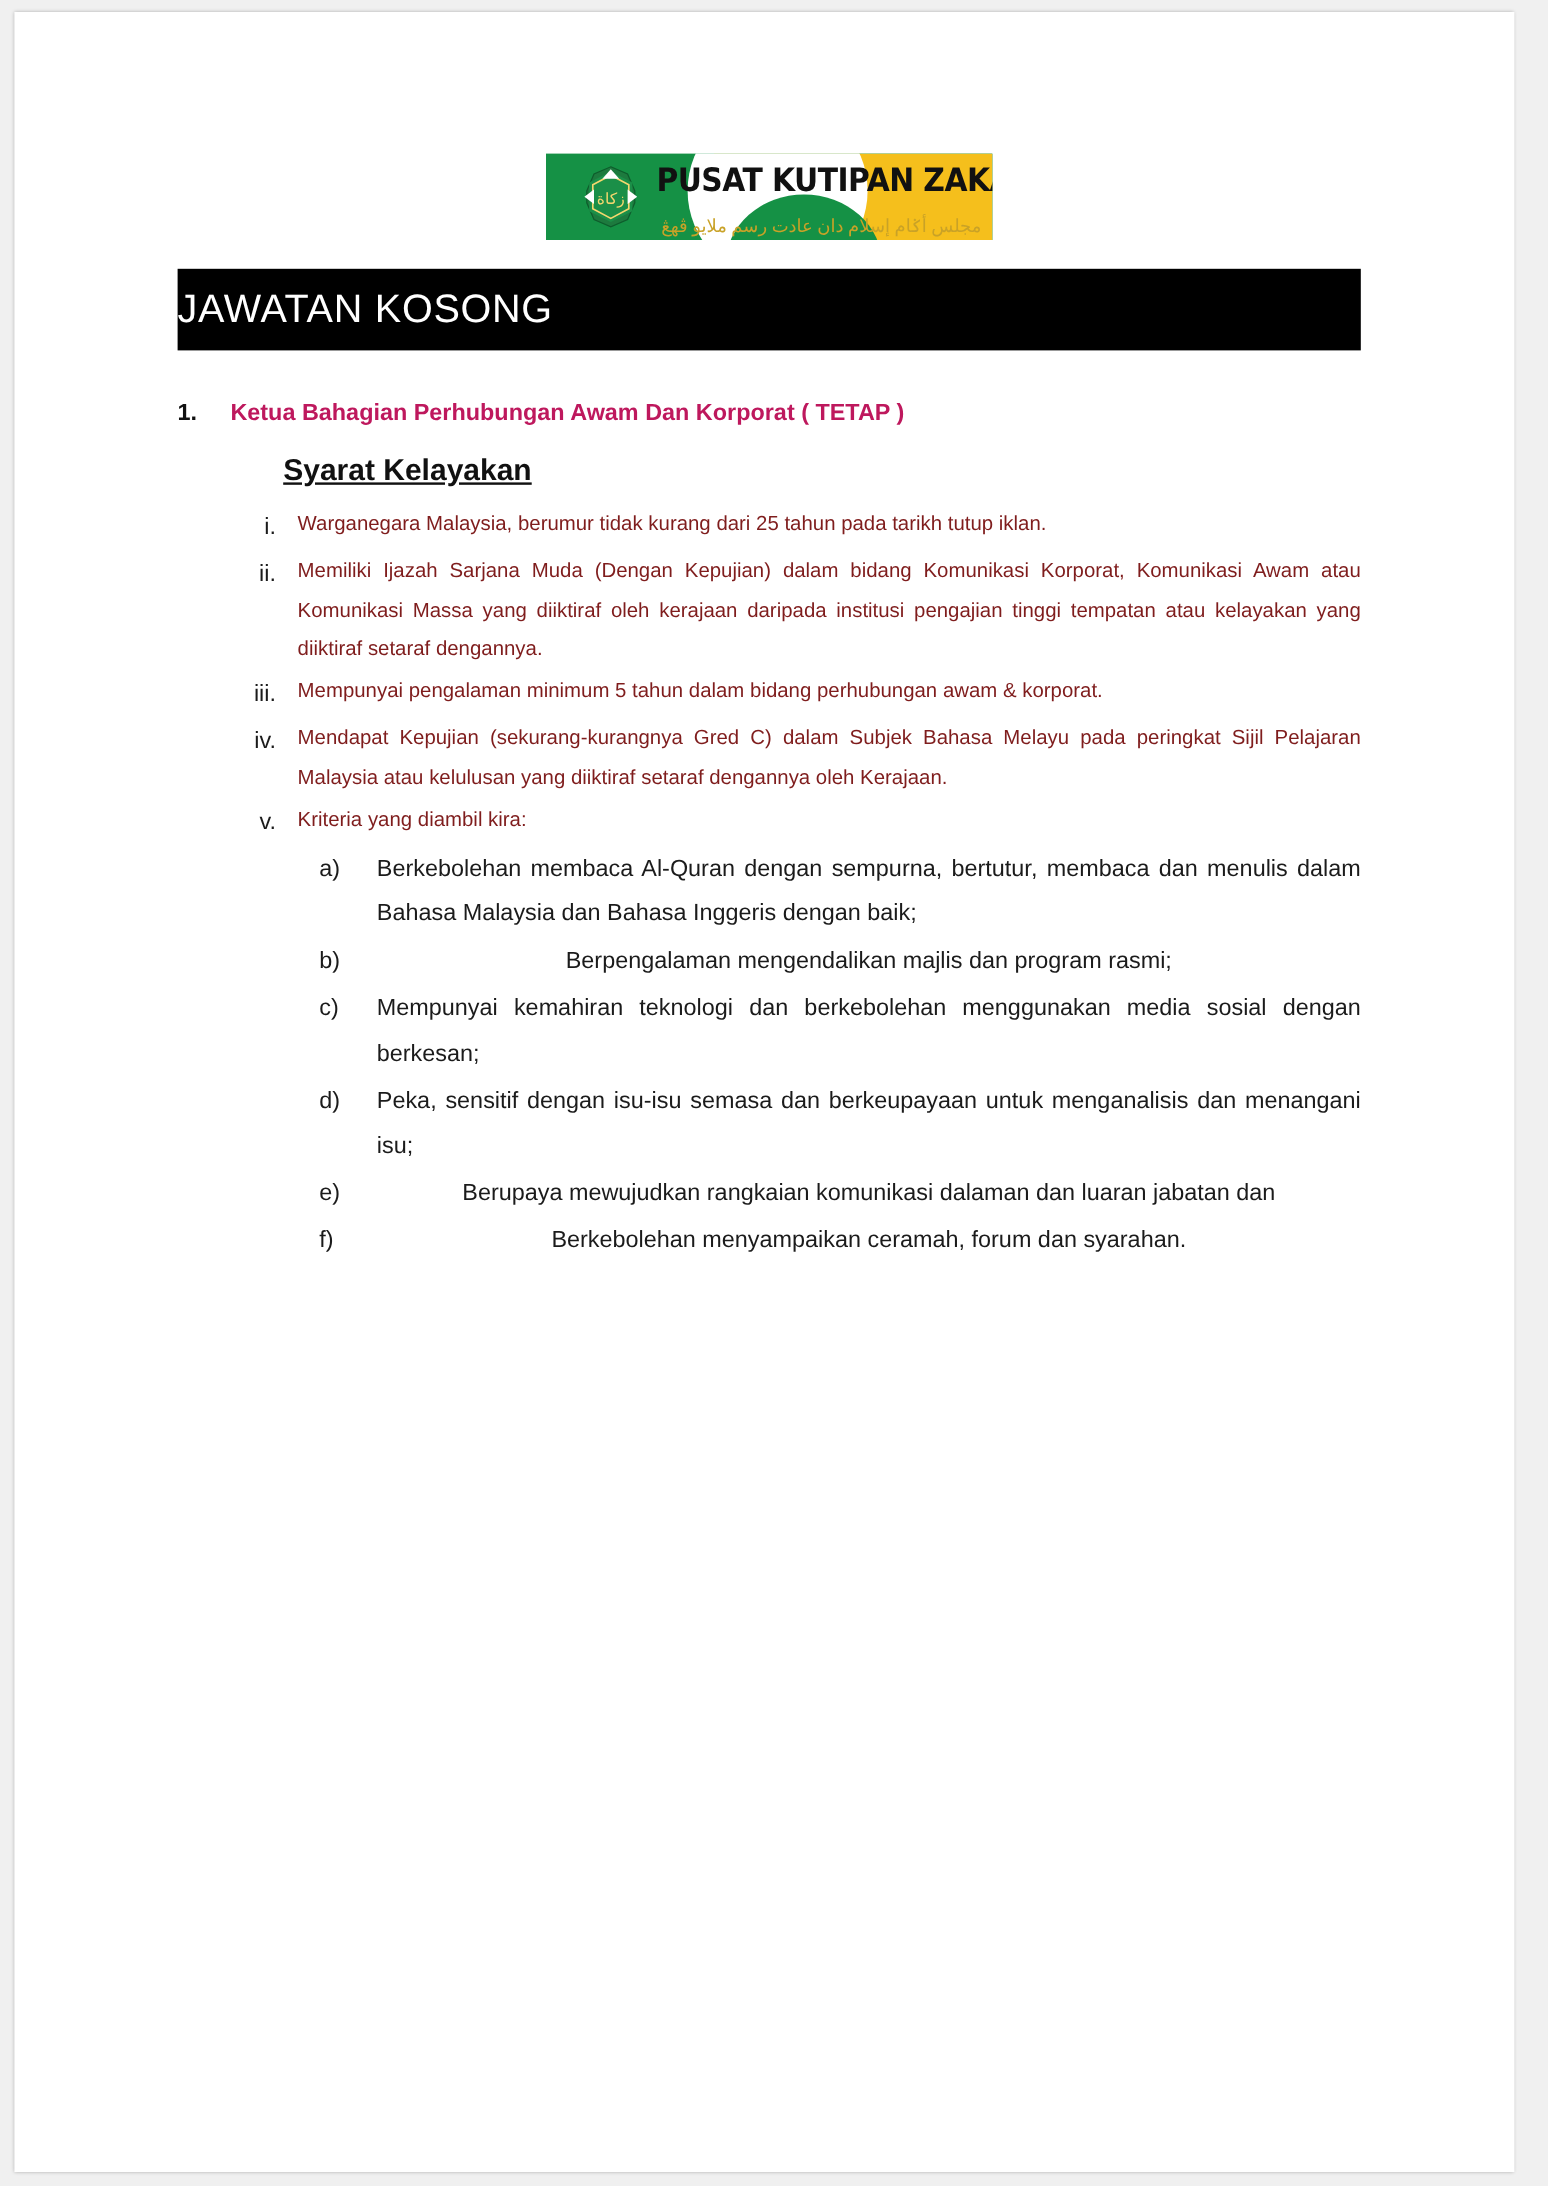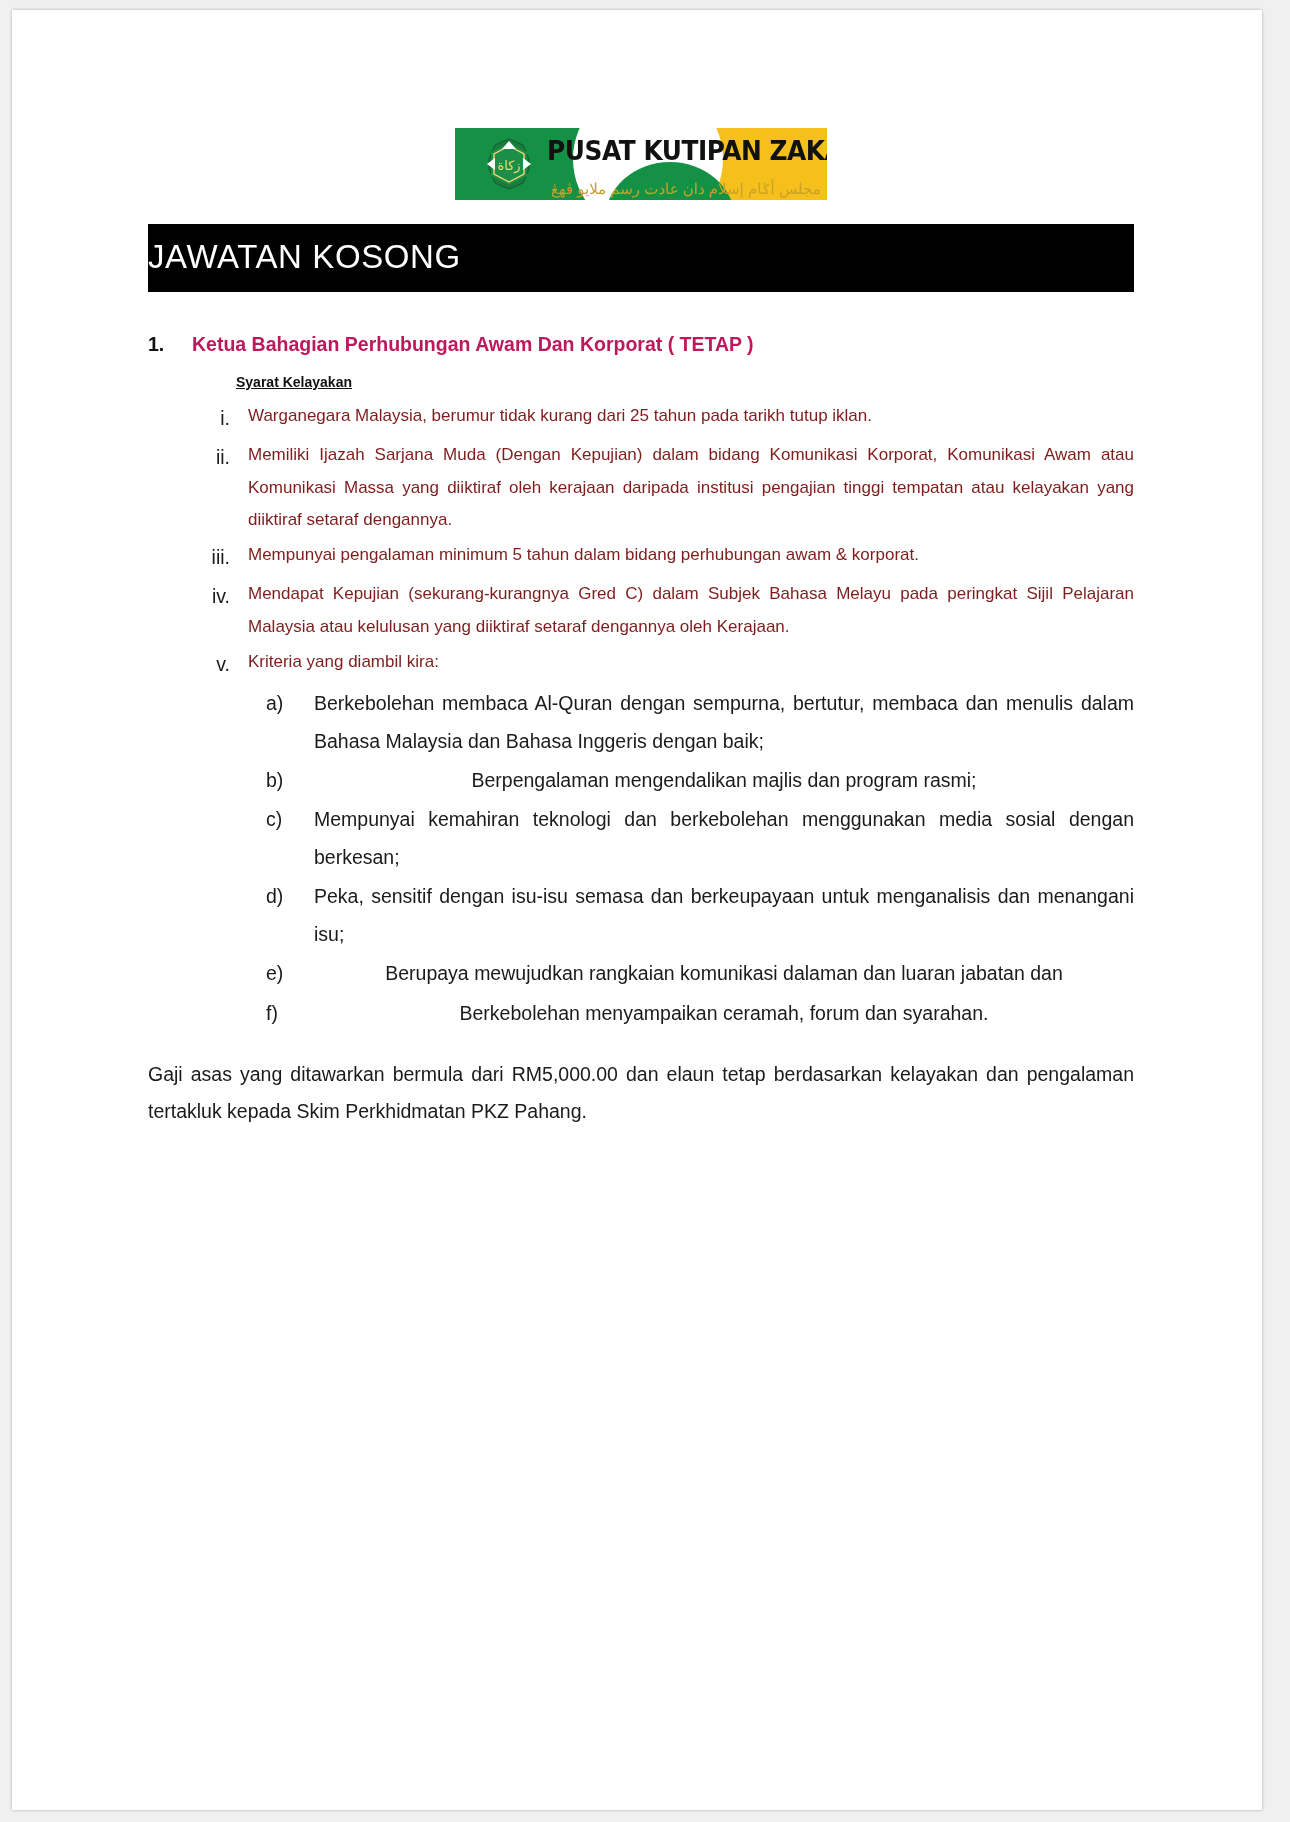--- a/index.html
+++ b/index.html
@@ -91,21 +91,21 @@
     color: #111111;
     white-space: nowrap;
     transform: scaleX(0.92);
     transform-origin: left center;
   }
   .logo-arabic {
     position: absolute;
     left: 96px;
     bottom: 2px;
     z-index: 5;
-    font-family: Liberation Sans, sans-serif;
+    font-family: Liberation Serif, serif;
     font-size: 15px;
     color: #c9a227;
     white-space: nowrap;
     direction: rtl;
   }
 
   
   .banner {
     background: #000000;
     color: #ffffff;
@@ -143,21 +143,21 @@
     line-height: 1.9;
   }
   .num-title {
     font-size: 19.5px;
     font-weight: bold;
     color: #be185d;
     line-height: 1.9;
   }
   .sub-head {
     margin: 0 0 4px 44px;
-    font-size: 14px;
+    font-size: 25px;
     font-weight: bold;
     color: #111;
     text-decoration: underline;
     line-height: 1.9;
     display: inline-block;
   }
   .sub-head-wrap { margin-left: 44px; }
 
   
   .roman-list { margin: 0 0 0 44px; padding: 0; }
@@ -296,17 +296,16 @@
           <div class="letter-text nojust">Berupaya mewujudkan rangkaian komunikasi dalaman  dan luaran jabatan dan</div>
         </div>
         <div class="letter-row">
           <div class="letter-marker">f)</div>
           <div class="letter-text nojust">Berkebolehan menyampaikan ceramah, forum dan syarahan.</div>
         </div>
       </div>
 
       <div class="gap-before-close"></div>
 
-      <p class="para last">Gaji asas yang ditawarkan bermula dari RM5,000.00 dan elaun tetap berdasarkan kelayakan dan pengalaman tertakluk kepada Skim Perkhidmatan PKZ Pahang.</p>
 
     </div>
   </div>
 </div>
 
 </body></html>

